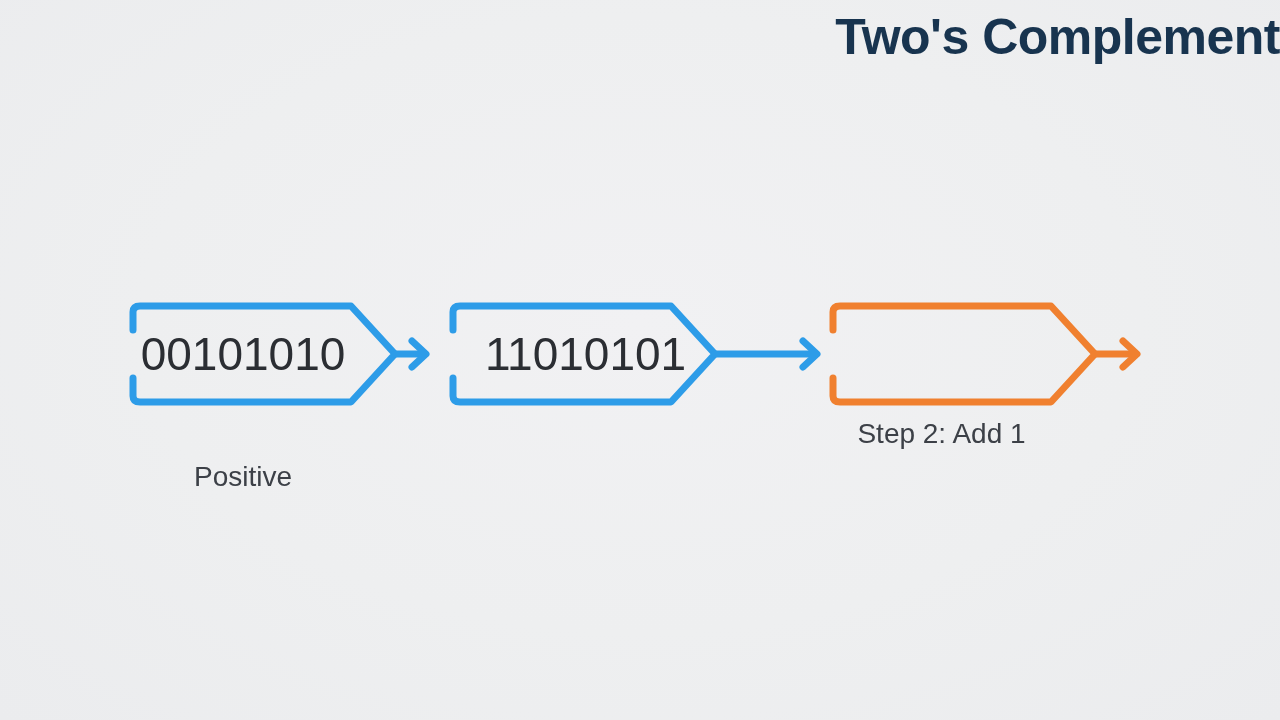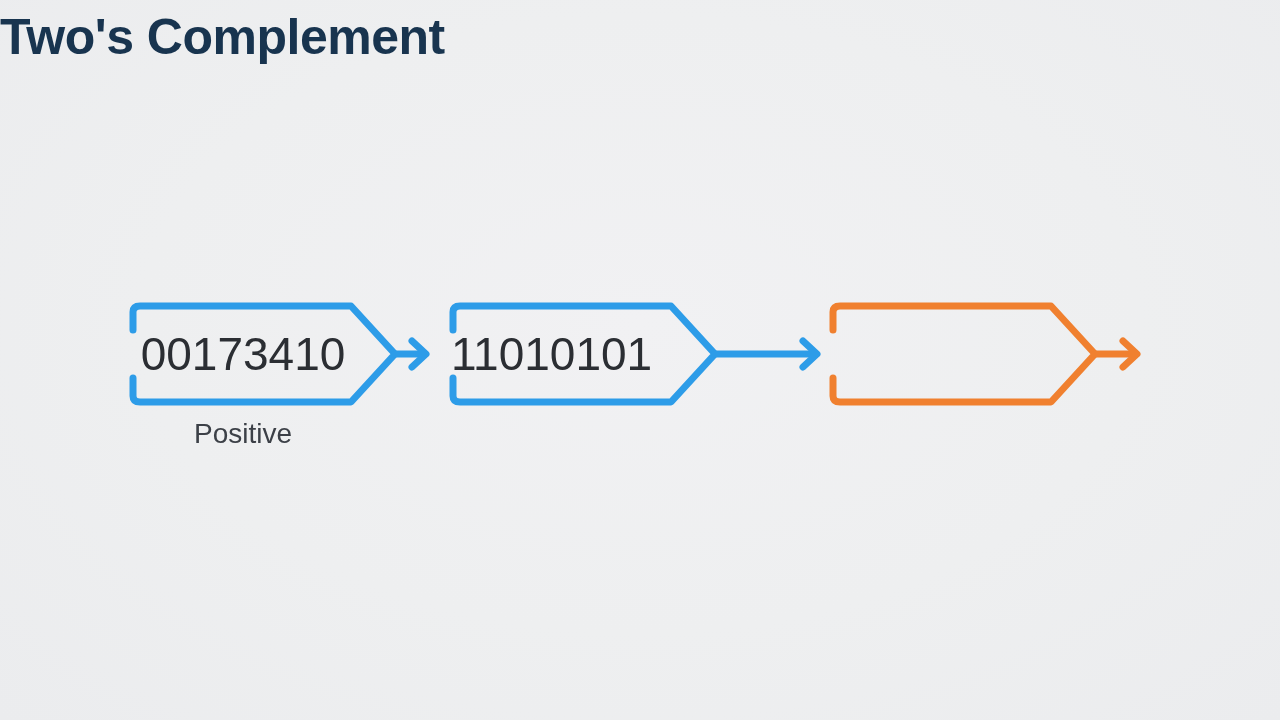--- a/index.html
+++ b/index.html
@@ -14,21 +14,21 @@
     height: 720px;
     margin: 0 auto;
     background: radial-gradient(ellipse at 50% 45%, #f1f1f3 0%, #eeeff0 55%, #ebecee 100%);
     overflow: hidden;
   }
   .title {
     position: absolute;
     top: 8px;
     left: 0;
     width: 1280px;
-    text-align: left;
+    text-align: right;
     font-size: 50px;
     font-weight: bold;
     letter-spacing: -0.5px;
     color: #18344f;
   }
   .unit-svg {
     position: absolute;
     top: 296px;
     height: 116px;
   }
@@ -39,32 +39,32 @@
     position: absolute;
     top: 306px;
     height: 96px;
     line-height: 96px;
     text-align: center;
     font-size: 46px;
     letter-spacing: 0px;
     color: #2b2e33;
   }
   #binary-0 { left: 133px; width: 220px; }
-  #binary-1 { left: 443px; width: 217px; }
+  #binary-1 { left: 477px; width: 217px; }
   #binary-2 { left: 833px; width: 217px; }
   .step-label {
     position: absolute;
     top: 416px;
     height: 36px;
     line-height: 36px;
     text-align: center;
     font-size: 28px;
     color: #3c4047;
   }
-  #label-0 { left: 133px; width: 220px; }
+  #label-0 { left: 133px; width: 220px; margin-top: 43px; }
   #label-1 { left: 453px; width: 217px; }
   #label-2 { left: 833px; width: 217px; }
   svg path {
     fill: none;
     stroke-width: 7;
     stroke-linecap: round;
     stroke-linejoin: round;
   }
 </style>
 </head>
@@ -72,29 +72,30 @@
 
 <div class="stage">
 
   <div class="title">Two's Complement</div>
 
   <svg id="svg-step-0" class="unit-svg" viewBox="0 0 312 116">
     <path d="M 4 34 L 4 16 Q 4 10 11 10 L 222 10 L 266 58 L 222 106 L 11 106 Q 4 106 4 100 L 4 82" stroke="#2d9ce8"></path>
     <path d="M 266 58 L 296 58" stroke="#2d9ce8"></path>
     <path d="M 283 45 L 297 58 L 283 71" stroke="#2d9ce8"></path>
   </svg>
-  <div id="binary-0" class="binary">00173410</div>
+  <div id="binary-0" class="binary">00101010</div>
   <div id="label-0" class="step-label">Positive</div>
 
   <svg id="svg-step-1" class="unit-svg" viewBox="0 0 380 116">
     <path d="M 4 34 L 4 16 Q 4 10 11 10 L 222 10 L 266 58 L 222 106 L 11 106 Q 4 106 4 100 L 4 82" stroke="#2d9ce8"></path>
     <path d="M 266 58 L 367 58" stroke="#2d9ce8"></path>
     <path d="M 354 45 L 368 58 L 354 71" stroke="#2d9ce8"></path>
   </svg>
   <div id="binary-1" class="binary">11010101</div>
 
   <svg id="svg-step-2" class="unit-svg" viewBox="0 0 320 116">
     <path d="M 4 34 L 4 16 Q 4 10 11 10 L 222 10 L 266 58 L 222 106 L 11 106 Q 4 106 4 100 L 4 82" stroke="#f0802f"></path>
     <path d="M 266 58 L 307 58" stroke="#f0802f"></path>
     <path d="M 294 45 L 308 58 L 294 71" stroke="#f0802f"></path>
   </svg>
+  <div id="label-2" class="step-label">Step 2: Add 1</div>
 
 </div>
 
 </body></html>

